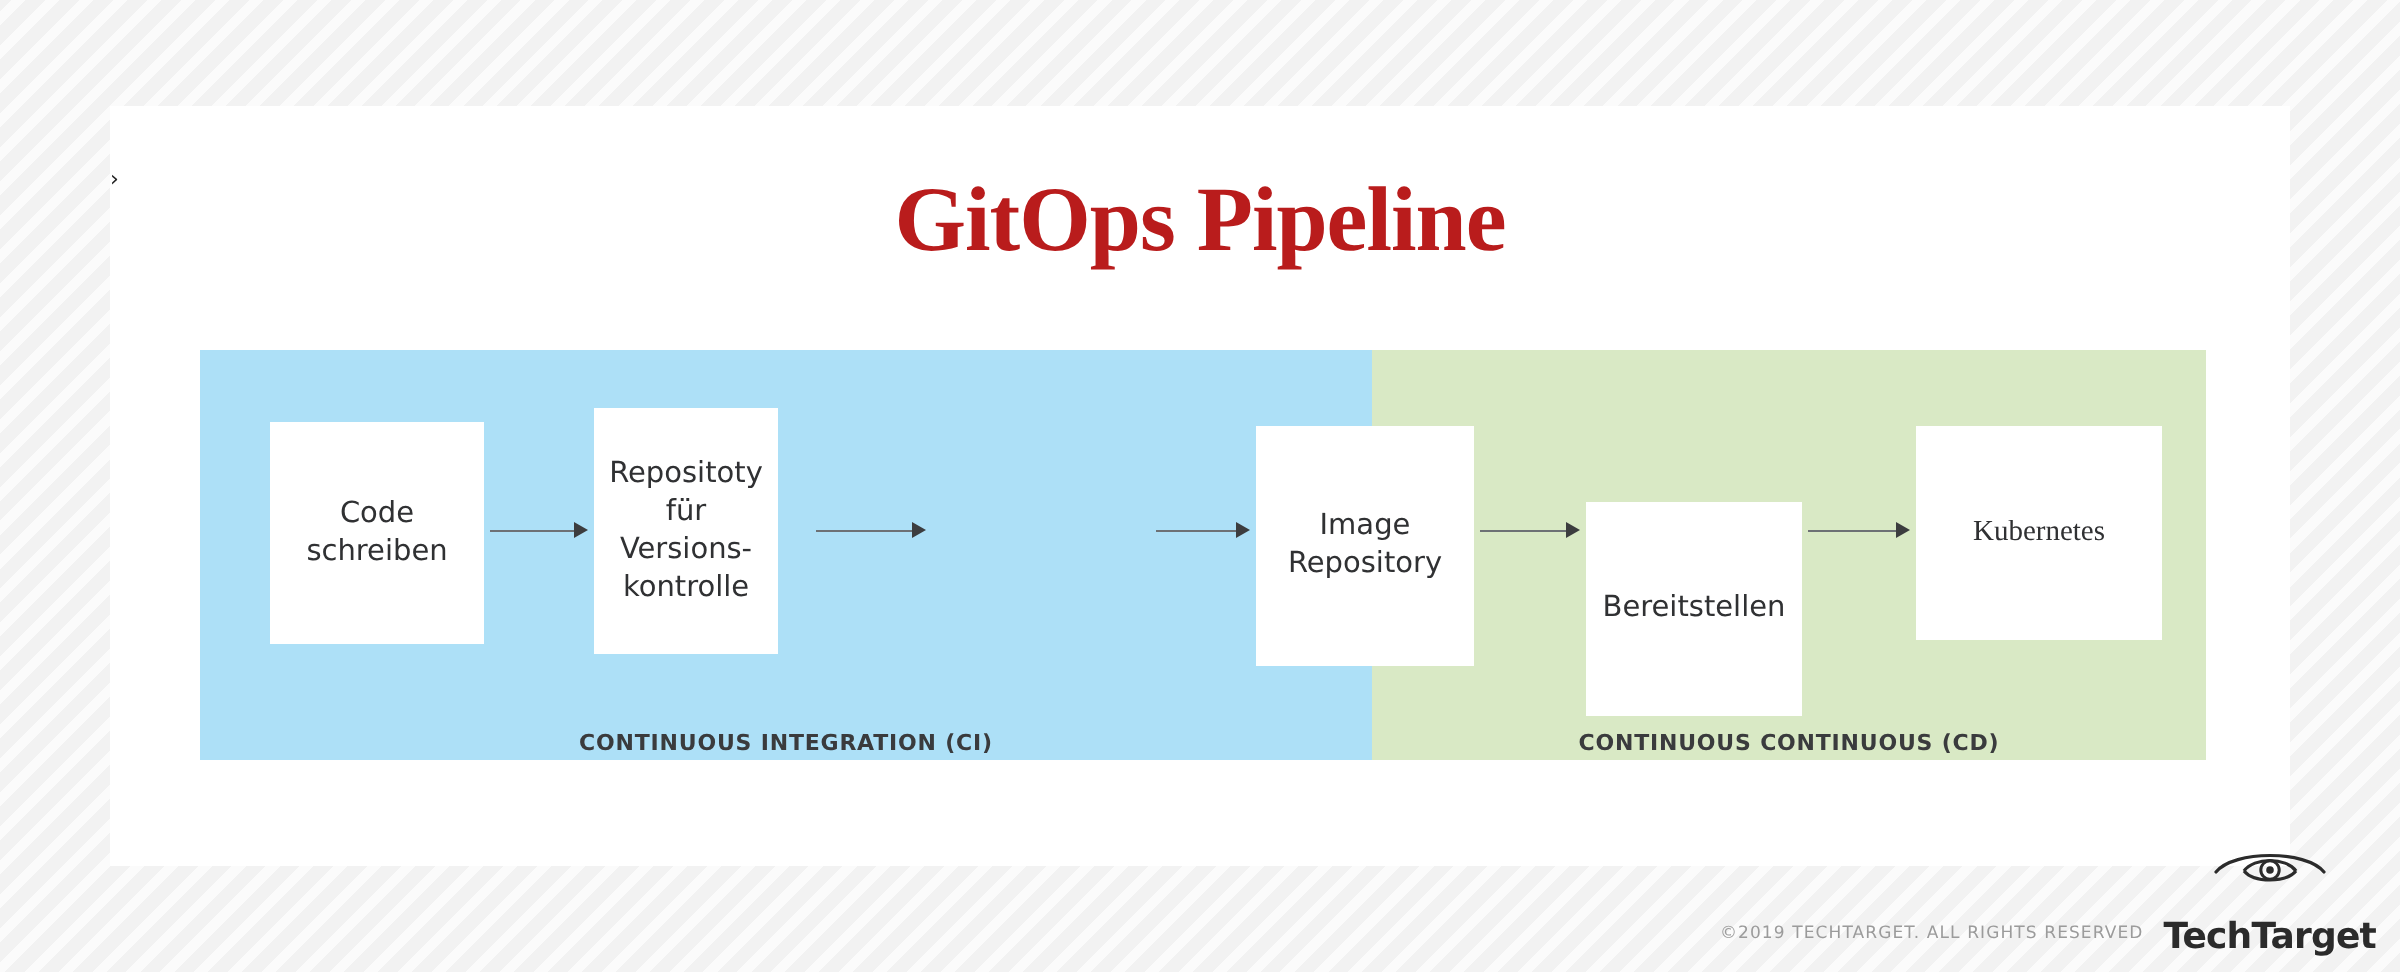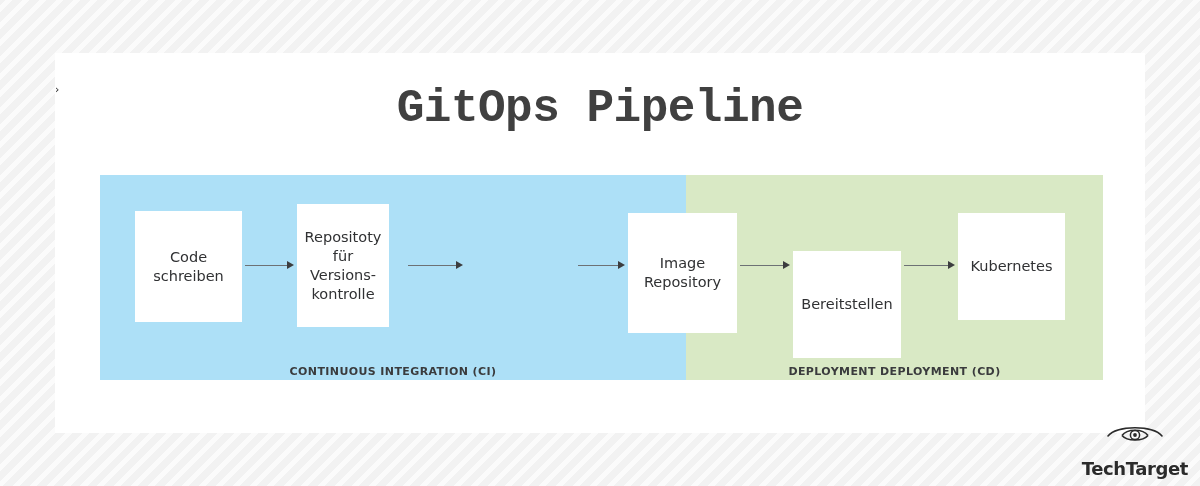--- a/index.html
+++ b/index.html
@@ -52,23 +52,23 @@
 
   
   .title {
     position: absolute;
     left: 0;
     top: 30px;
     width: 1090px;
     text-align: center;
     font-size: 46px;
     font-weight: bold;
-    color: #404040;
+    color: #b91c1c;
     letter-spacing: -0.5px;
-    font-family: Liberation Mono, monospace;
+    font-family: Liberation Serif, serif;
   }
 
   
   .band {
     position: absolute;
     top: 122px;
     height: 205px;
   }
   .band-ci {
     left: 45px;
@@ -115,21 +115,21 @@
     padding: 4px 6px;
     box-sizing: border-box;
     font-family: "DejaVu Sans", sans-serif;
   }
 
   .node-1 { left: 80px;  top: 158px; width: 107px; height: 111px; }
   .node-2 { left: 242px; top: 151px; width: 92px; height: 123px; }
   .node-3 { left: 411px; top: 158px; width: 109px; height: 112px; }
   .node-4 { left: 573px; top: 160px; width: 109px; height: 120px; }
   .node-5 { left: 738px; top: 160px; width: 108px; height: 107px; margin-top: 38px; }
-  .node-6 { left: 903px; top: 160px; width: 107px; height: 107px; }
+  .node-6 { left: 903px; top: 160px; width: 123px; height: 107px; font-family: Liberation Serif, serif; }
 
   
   .arrow {
     position: absolute;
     height: 9px;
     top: 208px;
   }
   .arrow .shaft {
     position: absolute;
     left: 0;
@@ -195,21 +195,21 @@
 
     <div class="corner-glyph">›</div>
 
     <div class="title">GitOps Pipeline</div>
 
     <div class="band band-ci">
       <div class="band-label">CONTINUOUS INTEGRATION (CI)</div>
     </div>
 
     <div class="band band-cd">
-      <div class="band-label">DEPLOYMENT DEPLOYMENT (CD)</div>
+      <div class="band-label">CONTINUOUS CONTINUOUS (CD)</div>
     </div>
 
     <div class="flow">
 
       <div class="node node-1">Code schreiben</div>
 
       <div class="arrow arrow-1">
         <span class="shaft"></span>
         <span class="head"></span>
       </div>
@@ -240,20 +240,21 @@
         <span class="shaft"></span>
         <span class="head"></span>
       </div>
 
       <div class="node node-6">Kubernetes</div>
 
     </div>
   </div>
 
   <div class="footer">
+    <div class="copyright">©2019 TECHTARGET. ALL RIGHTS RESERVED</div>
 
     <div class="logo">
       <svg width="60" height="20" viewBox="0 0 60 20">
         <path d="M3 14 C12 3, 48 3, 57 14" fill="none" stroke="#2b2b2b" stroke-width="1.6" stroke-linecap="round"></path>
         <path d="M17 13.5 C22 6.5, 38 6.5, 43 13.5" fill="none" stroke="#2b2b2b" stroke-width="1.6"></path>
         <path d="M17 13.5 C22 19.5, 38 19.5, 43 13.5" fill="none" stroke="#2b2b2b" stroke-width="1.6"></path>
         <circle cx="30" cy="13" r="4.6" fill="none" stroke="#2b2b2b" stroke-width="1.5"></circle>
         <circle cx="30" cy="13" r="1.9" fill="#2b2b2b"></circle>
       </svg>
       <div class="logo-word">TechTarget</div>

